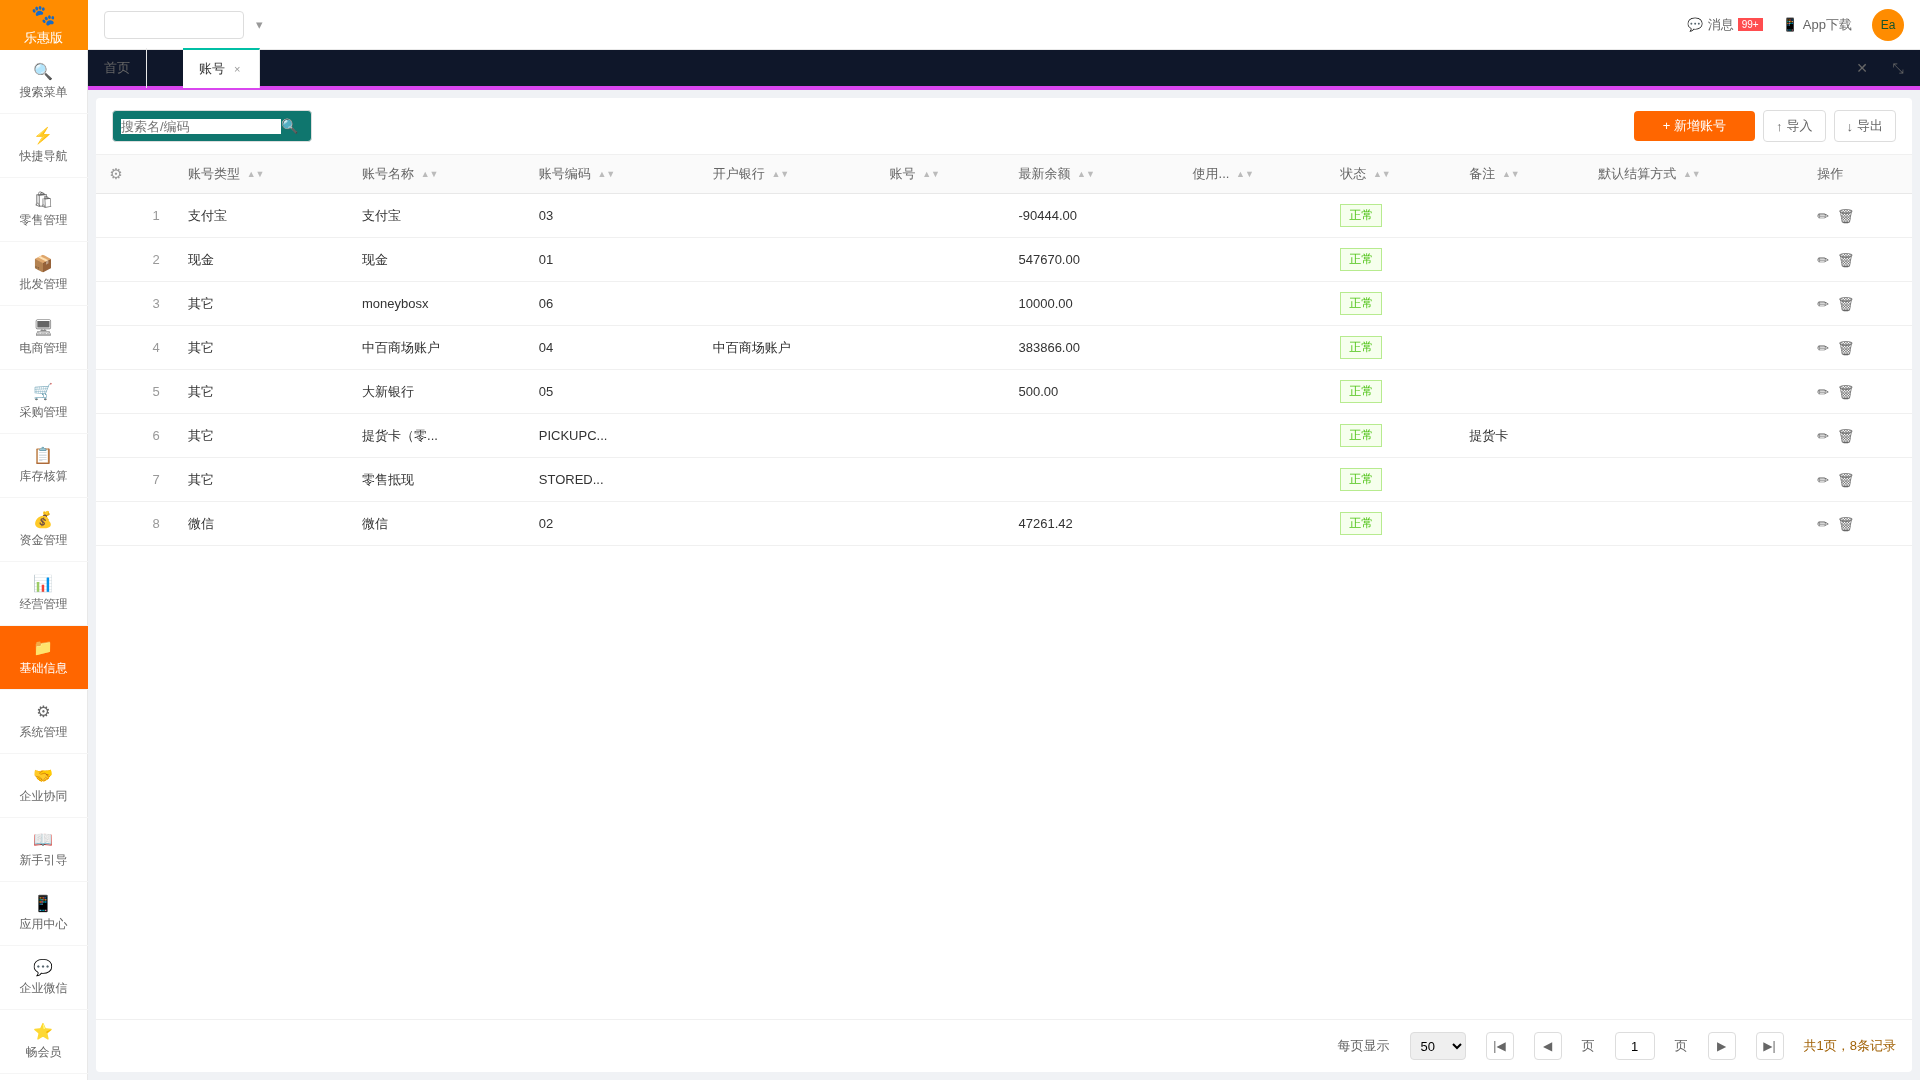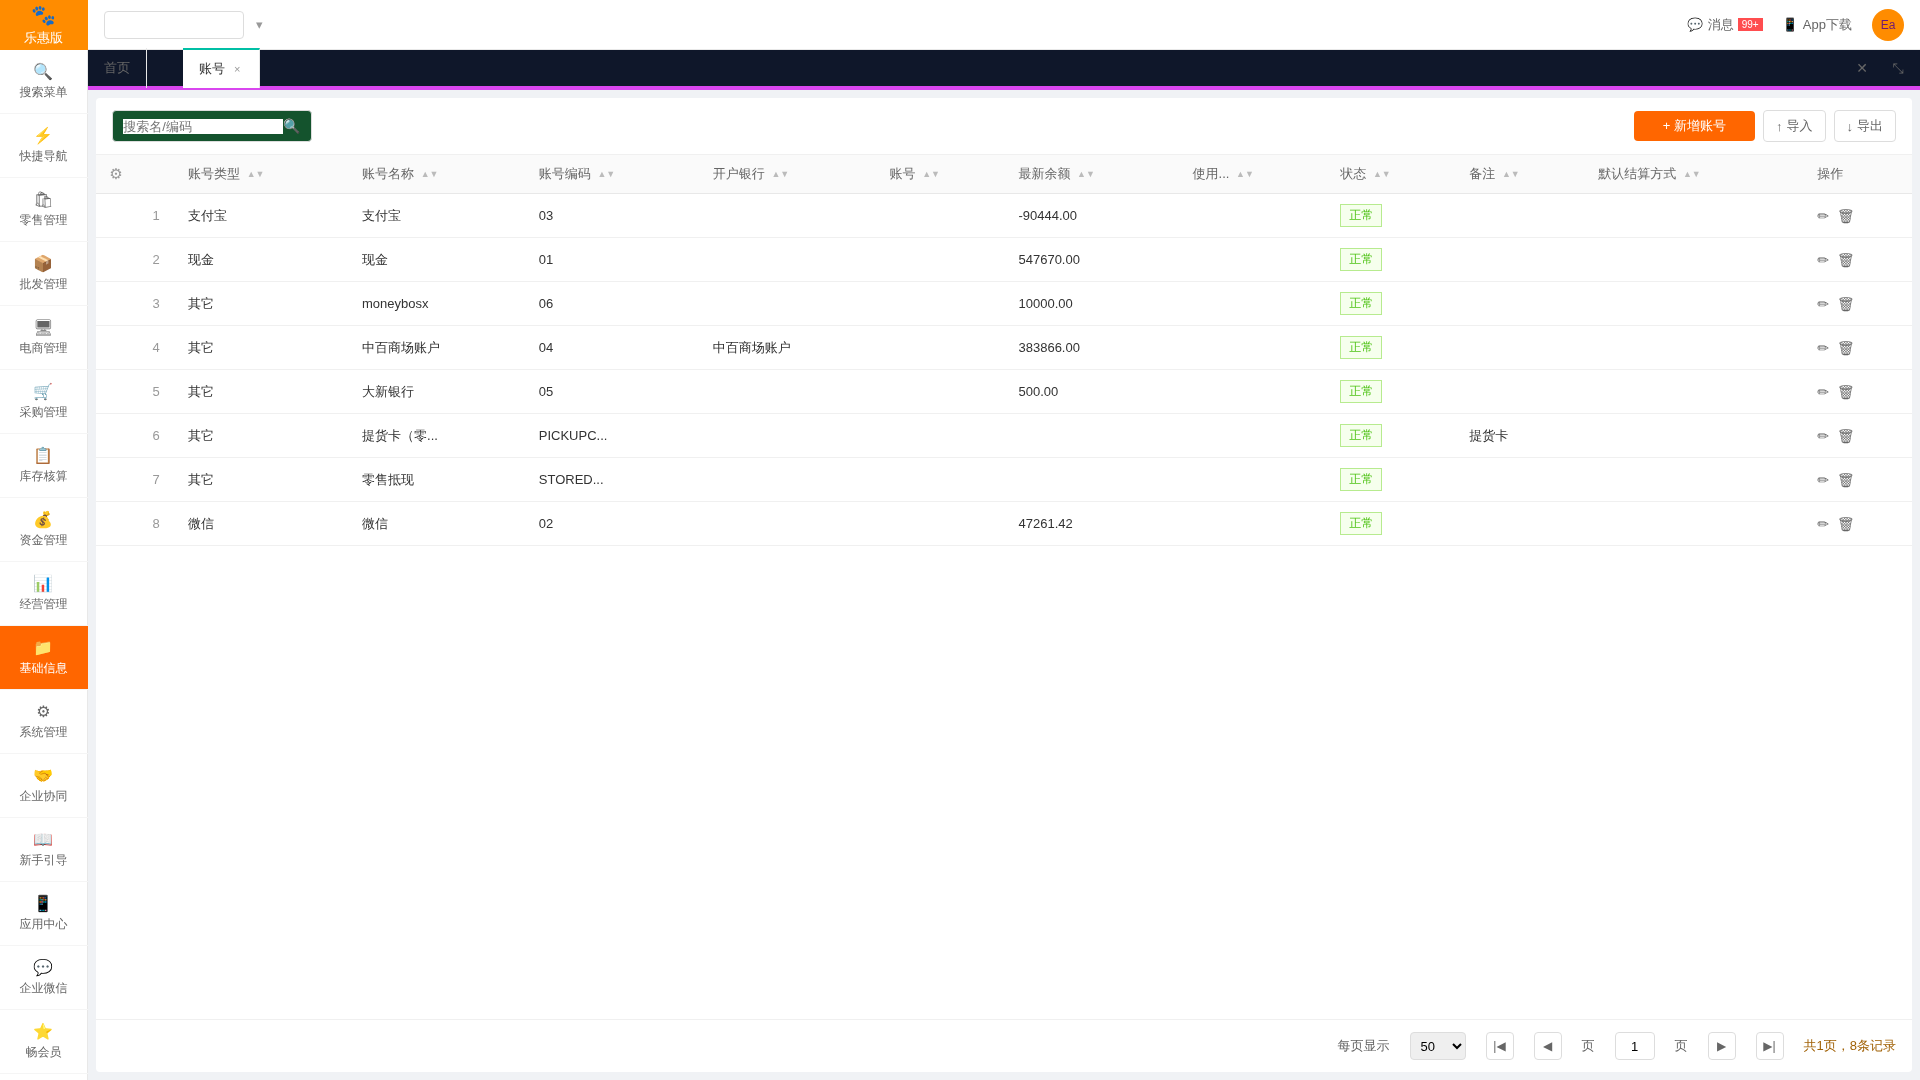--- a/index.html
+++ b/index.html
@@ -111,21 +111,21 @@
       text-align: center;
     }
     .avatar {
       width: 32px;
       height: 32px;
       border-radius: 50%;
       background: #ff8c00;
       display: flex;
       align-items: center;
       justify-content: center;
-      color: #701a75;
+      color: #14532d;
       font-size: 12px;
     }
 
     
     .tab-bar {
       height: 40px;
       background: #0f172a;
       display: flex;
       align-items: center;
       border-bottom: 4px solid #d946ef;
@@ -191,25 +191,24 @@
       align-items: center;
       justify-content: space-between;
       border-bottom: 1px solid #f0f0f0;
       flex-shrink: 0;
     }
     .search-wrapper {
       display: flex;
       align-items: center;
       border: 1px solid #ddd;
       border-radius: 4px;
-      padding: 0 16px;
+      padding: 0 8px;
       height: 32px;
       width: 200px;
-      background: #14532d;
-      justify-content: center;
+      background: #0f766e;
     }
     .search-wrapper input {
       border: none;
       outline: none;
       font-size: 13px;
       width: 160px;
       color: #999;
     }
     .search-icon { color: #ccc; font-size: 14px; }
     .toolbar-right {

